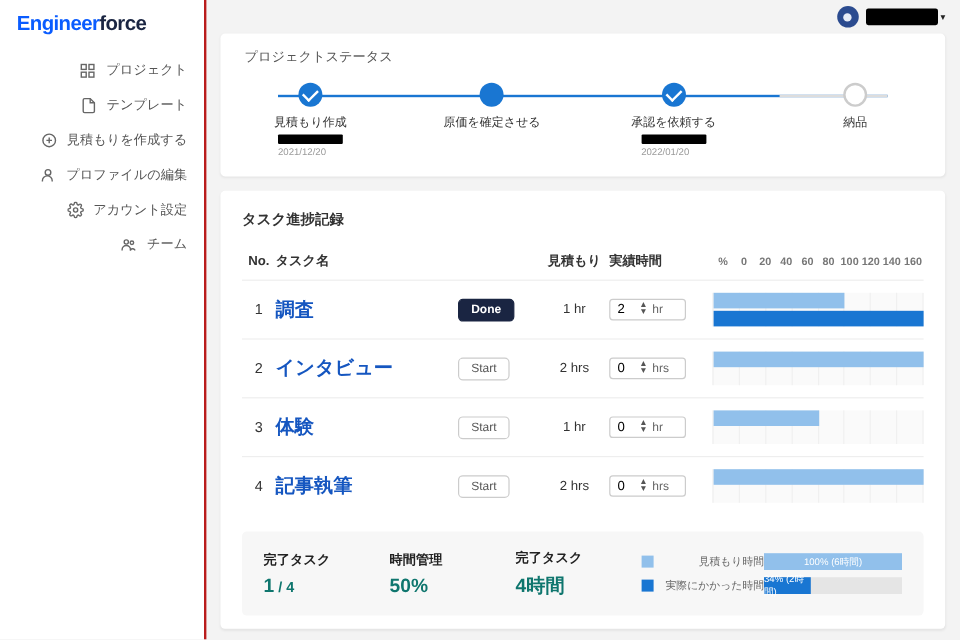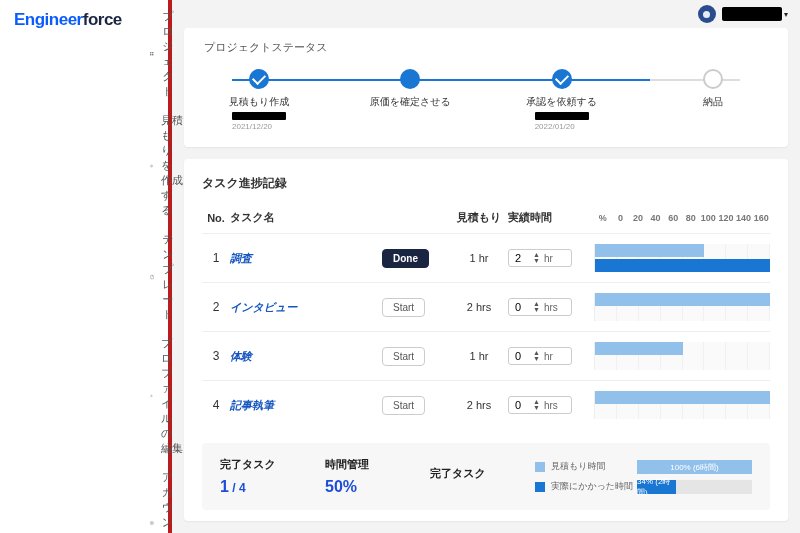--- a/index.html
+++ b/index.html
@@ -1,18 +1,18 @@
 <!DOCTYPE html>
 <html><head>
 <meta charset="utf-8">
 <style>
 * { box-sizing: border-box; margin: 0; padding: 0; font-family: -apple-system, "Segoe UI", "Helvetica Neue", Arial, sans-serif; }
 body { background: #f3f3f3; color: #333; font-size: 12px; width: 800px; height: 533px; overflow: hidden; }
 .app { display: flex; height: 100%; }
-.sidebar { width: 172px; background: #fff; border-right: 4px solid #b91c1c; display: flex; flex-direction: row; }
+.sidebar { width: 172px; background: #fff; border-right: 2px solid #b91c1c; display: flex; flex-direction: column; }
 .logo { padding: 10px 14px 12px; font-size: 17px; font-weight: 800; letter-spacing: -0.5px; }
 .logo .blue { color: #0a5cff; }
 .logo .dark { color: #1a2542; }
 .nav { padding: 2px 0; }
 .nav-item { display: flex; align-items: center; padding: 7px 14px; color: #555; font-size: 11px; cursor: pointer; justify-content: flex-end; }
 .nav-item .icon { width: 14px; height: 14px; margin-right: 8px; color: #666; }
 .main { flex: 1; overflow: auto; padding: 0 12px 12px; }
 .topbar { height: 28px; display: flex; justify-content: flex-end; align-items: center; }
 .avatar-menu { display: flex; align-items: center; }
 .avatar-menu .avatar { width: 18px; height: 18px; border-radius: 50%; background: #2b4b8f; display: flex; align-items: center; justify-content: center; margin-right: 6px; }
@@ -37,21 +37,21 @@
 .step-sub .black { background: #000; width: 54px; height: 8px; border-radius: 1px; margin-bottom: 2px; }
 .step-date { font-size: 8px; color: #9a9a9a; }
 .task-card { margin-top: 12px; padding: 16px 18px 11px; }
 .task-title { font-size: 12px; color: #333; font-weight: 600; margin-bottom: 14px; }
 .task-table { width: 100%; }
 .task-head, .task-row { display: flex; align-items: center; }
 .task-head { padding: 4px 0 8px; color: #333; font-size: 11px; font-weight: 600; }
 .task-row { border-top: 1px solid #eee; padding: 10px 0; }
 .col-no { width: 28px; text-align: center; color: #333; }
 .col-name { width: 152px; }
-.col-name a { color: #1556c0; font-weight: 600; text-decoration: none; font-size: 11px; font-style: italic; }
+.col-name a { color: #1556c0; font-weight: 600; text-decoration: none; font-size: 16px; }
 .col-btn { width: 68px; }
 .col-est { width: 58px; text-align: center; color: #333; font-size: 11px; }
 .col-act { width: 86px; }
 .col-bar { flex: 1; }
 .btn { display: inline-block; padding: 3px 10px; border-radius: 4px; font-size: 10px; cursor: pointer; border: 1px solid #ccc; background: #fff; color: #555; }
 .btn.done { background: #1a2542; color: #fff; border-color: #1a2542; font-weight: 600; }
 .time-input { display: flex; align-items: center; border: 1px solid #ccc; border-radius: 3px; padding: 2px 6px; width: 64px; background: #fff; position: relative; }
 .time-input input { border: none; width: 22px; font-size: 11px; outline: none; }
 .time-input .stepper { font-size: 7px; line-height: 6px; color: #555; margin-left: -4px; }
 .time-unit { font-size: 10px; color: #666; margin-left: 4px; }
@@ -59,28 +59,28 @@
 .scale span { flex: 1; text-align: center; }
 .bar-track { background: #fafafa; height: 28px; position: relative; border-left: 1px solid #eee; }
 .bar-grid { position: absolute; inset: 0; display: flex; }
 .bar-grid div { flex: 1; border-right: 1px solid #f0f0f0; }
 .bar { position: absolute; left: 0; height: 13px; }
 .bar.light { background: #91c0eb; top: 0; }
 .bar.dark { background: #1976d2; bottom: 0; }
 .summary { margin-top: 14px; background: #f7f7f7; border-radius: 4px; padding: 14px 18px; display: flex; align-items: center; }
 .summary-stat { width: 105px; }
 .summary-stat .label { font-size: 11px; font-weight: 600; color: #222; margin-bottom: 6px; }
-.summary-stat .value { font-size: 16px; font-weight: 700; color: #1d4ed8; }
+.summary-stat .value { font-size: 16px; font-weight: 700; color: #0f766e; }
 .summary-stat .value .small { font-size: 12px; }
 .summary-legend { flex: 1; display: flex; flex-direction: column; gap: 6px; }
 .legend-row { display: flex; align-items: center; font-size: 9px; color: #666; }
 .swatch { width: 10px; height: 10px; margin-right: 6px; }
 .swatch.light { background: #91c0eb; }
 .swatch.dark { background: #1976d2; }
-.legend-label { width: 86px; }
+.legend-label { width: 86px; text-align: right; }
 .legend-bar-track { flex: 1; height: 14px; background: #91c0eb; position: relative; }
 .legend-bar-fill { position: absolute; left: 0; top: 0; bottom: 0; background: #1976d2; display: flex; align-items: center; justify-content: center; color: #fff; font-size: 8px; }
 .legend-bar-text { position: absolute; left: 50%; top: 50%; transform: translate(-50%,-50%); color: #fff; font-size: 8px; white-space: nowrap; }
 </style>
 </head>
 <body>
 
 <div class="app">
   <div class="sidebar">
     <div class="logo">
@@ -91,32 +91,32 @@
         <svg class="icon" viewBox="0 0 24 24" fill="none" stroke="currentColor" stroke-width="2">
             <rect x="3" y="3" width="7" height="7"></rect>
             <rect x="14" y="3" width="7" height="7"></rect>
             <rect x="3" y="14" width="7" height="7"></rect>
             <rect x="14" y="14" width="7" height="7"></rect>
           </svg>
         <span>プロジェクト</span>
       </div>
       <div class="nav-item">
         <svg class="icon" viewBox="0 0 24 24" fill="none" stroke="currentColor" stroke-width="2">
+            <path d="M14 2H6a2 2 0 0 0-2 2v16a2 2 0 0 0 2 2h12a2 2 0 0 0 2-2V8z"></path>
+            <polyline points="14 2 14 8 20 8"></polyline>
+          </svg>
+        <span>テンプレート</span>
+      </div>
+      <div class="nav-item">
+        <svg class="icon" viewBox="0 0 24 24" fill="none" stroke="currentColor" stroke-width="2">
             <circle cx="12" cy="12" r="9"></circle>
             <line x1="12" y1="8" x2="12" y2="16"></line>
             <line x1="8" y1="12" x2="16" y2="12"></line>
           </svg>
         <span>見積もりを作成する</span>
-      </div>
-      <div class="nav-item">
-        <svg class="icon" viewBox="0 0 24 24" fill="none" stroke="currentColor" stroke-width="2">
-            <path d="M14 2H6a2 2 0 0 0-2 2v16a2 2 0 0 0 2 2h12a2 2 0 0 0 2-2V8z"></path>
-            <polyline points="14 2 14 8 20 8"></polyline>
-          </svg>
-        <span>テンプレート</span>
       </div>
       <div class="nav-item">
         <svg class="icon" viewBox="0 0 24 24" fill="none" stroke="currentColor" stroke-width="2">
             <circle cx="12" cy="8" r="4"></circle>
             <path d="M4 21v-1a7 7 0 0 1 14 0v1"></path>
           </svg>
         <span>プロファイルの編集</span>
       </div>
       <div class="nav-item">
         <svg class="icon" viewBox="0 0 24 24" fill="none" stroke="currentColor" stroke-width="2">
@@ -326,20 +326,21 @@
         <div class="summary-stat">
           <div class="label">完了タスク</div>
           <div class="value"><span>1</span><span class="small"> / 4</span></div>
         </div>
         <div class="summary-stat">
           <div class="label">時間管理</div>
           <div class="value">50%</div>
         </div>
         <div class="summary-stat">
           <div class="label">完了タスク</div>
+          <div class="value">4時間</div>
         </div>
         <div class="summary-legend">
           <div class="legend-row">
             <div class="swatch light"></div>
             <div class="legend-label">見積もり時間</div>
             <div class="legend-bar-track">
               <span class="legend-bar-text">100% (6時間)</span>
             </div>
           </div>
           <div class="legend-row">

